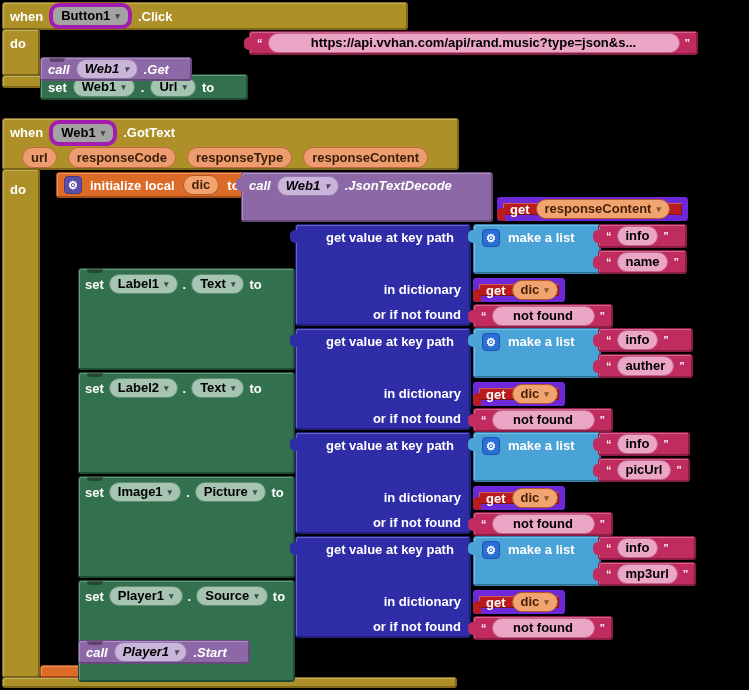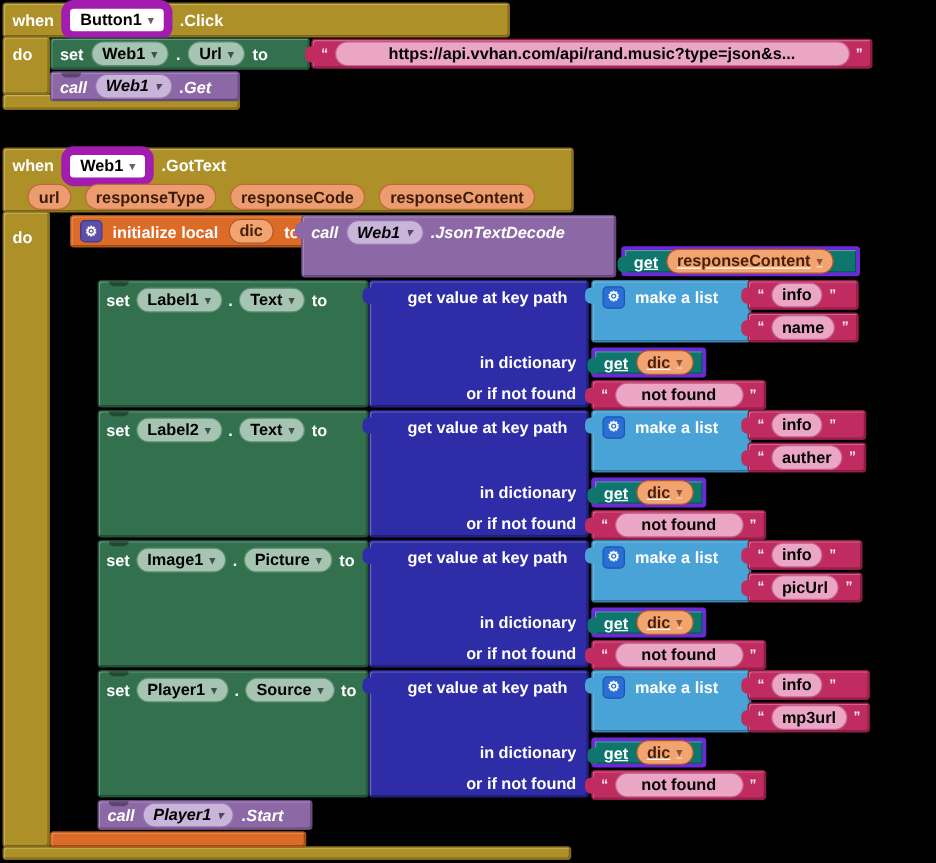--- a/index.html
+++ b/index.html
@@ -1,32 +1,32 @@
 <!DOCTYPE html>
 <html><head>
 <meta charset="utf-8">
 <style>
   html,body{margin:0;padding:0;background:#000;}
   #canvas{position:relative;width:749px;height:690px;background:#000;overflow:hidden;
           font-family:"Liberation Sans",sans-serif;font-weight:bold;font-size:13px;color:#fff;}
   .blk{position:absolute;box-sizing:border-box;border-radius:3px;
        box-shadow:inset 1px 1px 0 rgba(255,255,255,.28), inset -1px -1px 0 rgba(0,0,0,.3);}
   .gold{background:#ad9027;border:1px solid #84691b;}
-  .green{background:#32704e;border:1px solid #1f4a32;}
+  .green{background:#32704e;border:1px solid #1f4a32;margin-top:44px;}
   .purple{background:#8d68a6;border:1px solid #684a80;font-style:italic;}
   .orange{background:#dd6b28;border:1px solid #a84e17;}
-  .orange2{background:#0f766e;border:3px solid #6d28d9;text-decoration:underline;}
+  .orange2{background:#b91c1c;border:6px solid #6d28d9;}
   .red{background:#c02b60;border:1px solid #8c1c44;}
   .bluedk{background:#2e2ca6;border:1px solid #1e1c78;}
   .bluelt{background:#4aa3d6;border:1px solid #357fae;}
   .row{display:flex;align-items:center;gap:6px;padding:0 7px;height:24px;}
   .pill{display:inline-flex;align-items:center;border-radius:10px;padding:0 8px;height:18px;
         color:#000;white-space:nowrap;line-height:18px;}
   .dd::after{content:"▾";font-size:9px;margin-left:5px;opacity:.6;}
-  .p-cream{background:#ffffff;border:7px solid #a21caf;}
+  .p-cream{background:#a3a3a3;border:4px solid #a21caf;}
   .p-green{background:#a6c4b2;border:1px solid #5f8d72;}
   .p-purple{background:#c9b4da;border:1px solid #9379ad;}
   .p-orange{background:#f2a470;border:1px solid #b35a24;color:#471f06;}
   .p-pink{background:#eaa6c4;border:1px solid #c4618f;}
   .p-param{background:#ec9c6e;border:1px solid #bf6a3c;color:#3a1d08;height:19px;line-height:19px;border-radius:11px;}
   .plug::before{content:"";position:absolute;left:-6px;top:5px;width:8px;height:13px;
         border-radius:5px 0 0 5px;background:inherit;}
   .notch::after{content:"";position:absolute;top:0;left:8px;width:16px;height:4px;
         background:rgba(0,0,0,.35);border-radius:0 0 5px 5px;}
   .gear{width:16px;height:16px;border-radius:4px;display:inline-flex;align-items:center;
@@ -93,22 +93,22 @@
 
   
   <div class="blk gold" style="left:2px;top:118px;width:457px;height:52px;">
     <div class="row" style="height:27px;">
       <span class="lbl">when</span>
       <span class="pill p-cream dd">Web1</span>
       <span class="lbl">.GotText</span>
     </div>
     <div class="row" style="height:22px;gap:11px;padding-left:19px;">
       <span class="pill p-param">url</span>
+      <span class="pill p-param">responseCode</span>
       <span class="pill p-param">responseType</span>
-      <span class="pill p-param">responseCode</span>
       <span class="pill p-param">responseContent</span>
     </div>
   </div>
   <div class="blk gold" style="left:2px;top:169px;width:38px;height:509px;">
     <div class="row" style="height:26px;padding-top:6px;">
         <span class="lbl">do</span>
       </div>
   </div>
   <div class="blk gold" style="left:2px;top:677px;width:455px;height:11px;"></div>
 

